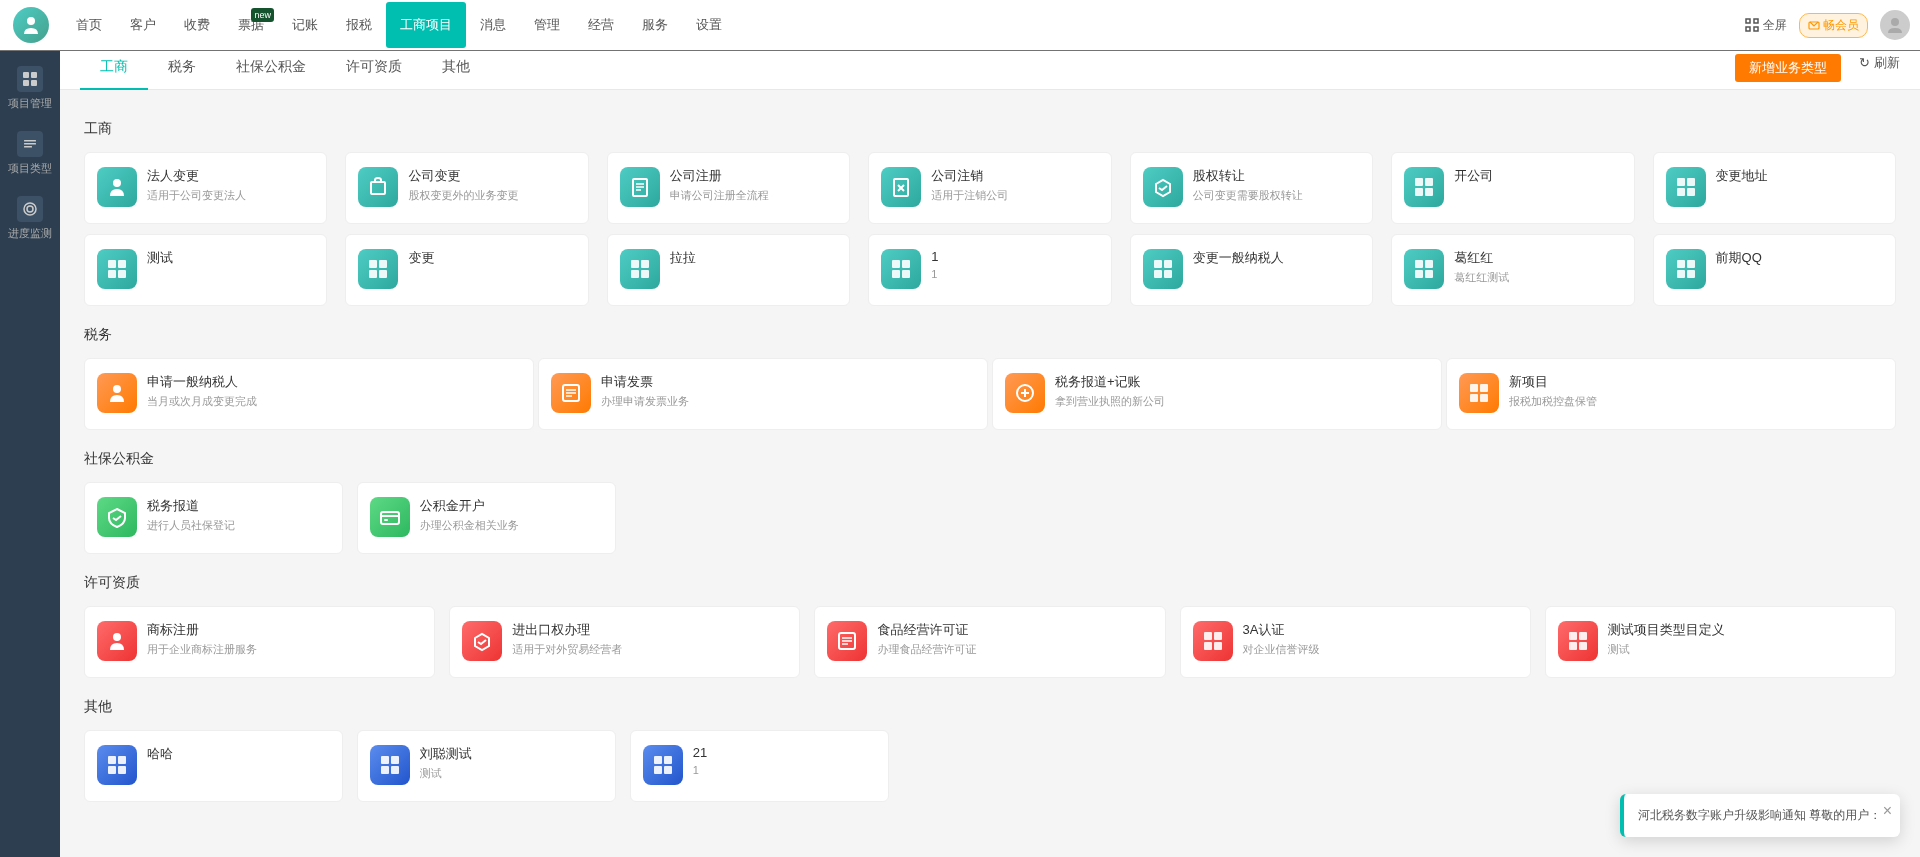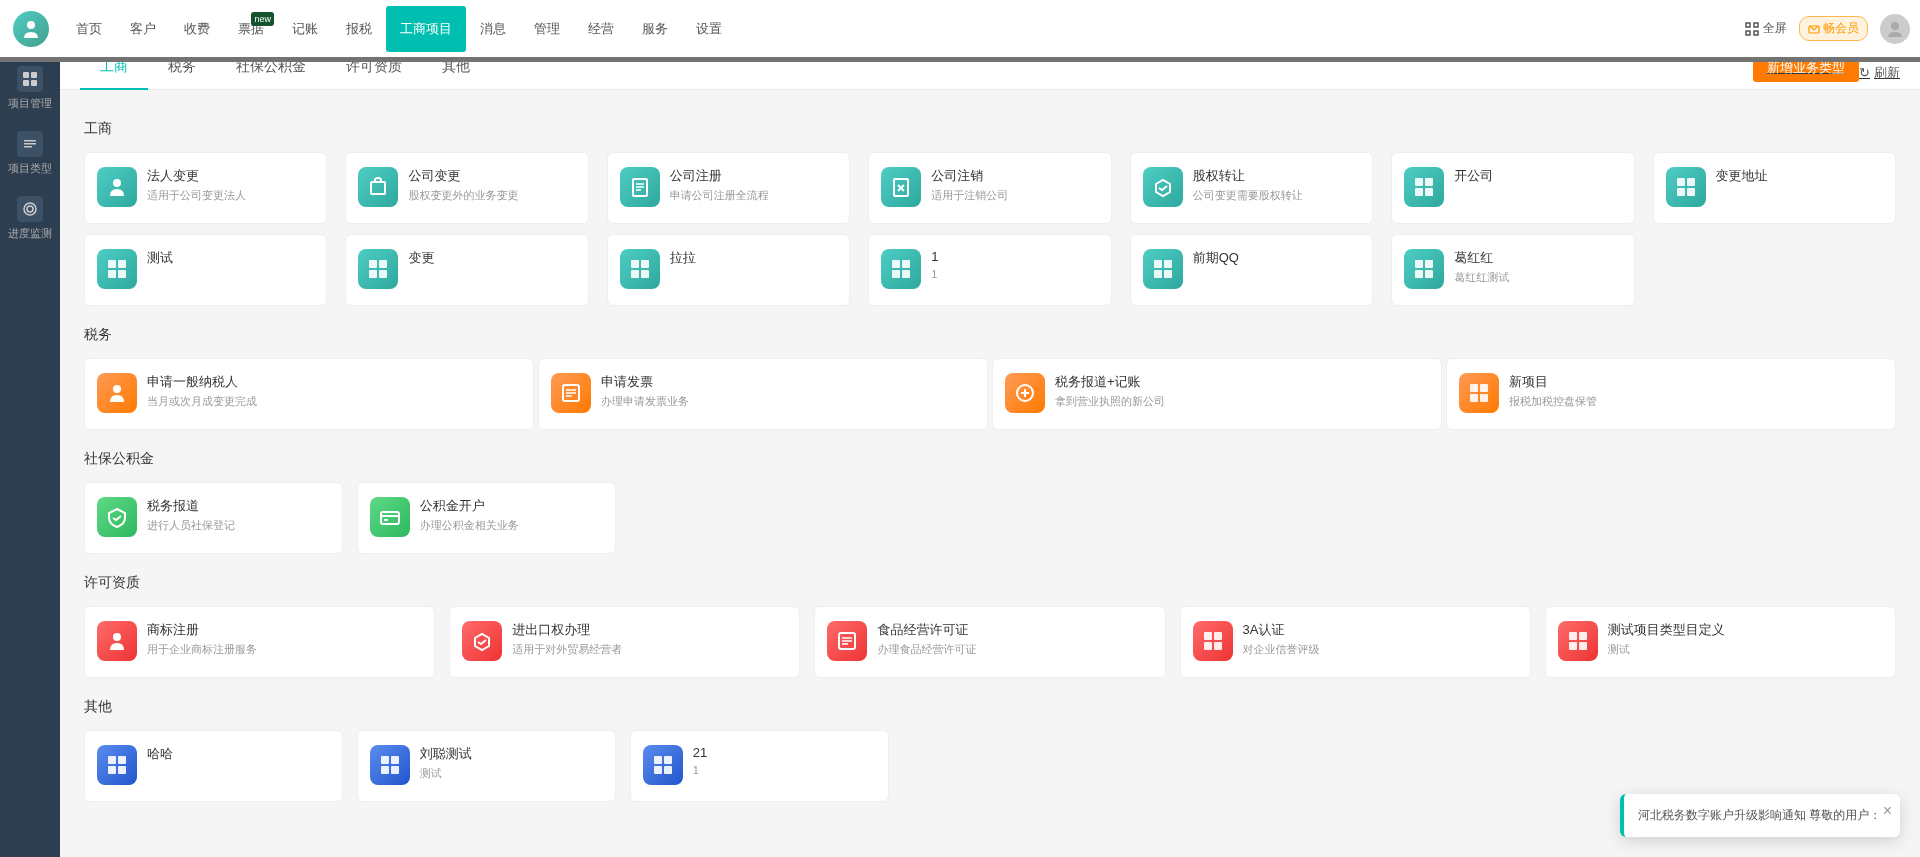--- a/index.html
+++ b/index.html
@@ -1,22 +1,22 @@
 <!DOCTYPE html>
 <html><head>
   <meta charset="utf-8">
   <style>
     * { box-sizing: border-box; margin: 0; padding: 0; }
     body { font-family: 'Microsoft YaHei', Arial, sans-serif; font-size: 13px; background: #f5f5f5; color: #333; }
 
     
     .top-nav {
       display: flex; align-items: center;
-      background: #fff; height: 62px;
-      border-bottom: 5px solid #737373;
+      background: #fff; height: 51px;
+      border-bottom: 1px solid #737373;
       padding: 0 10px;
       position: fixed; top: 0; left: 0; right: 0; z-index: 100;
     }
     .top-nav-logo {
       width: 42px; height: 42px; margin-right: 10px;
       display: flex; align-items: center; justify-content: center;
     }
     .logo-circle {
       width: 36px; height: 36px; border-radius: 50%;
       background: linear-gradient(135deg, #4ecdc4, #44a08d);
@@ -81,21 +81,21 @@
       height: 44px; position: relative;
     }
     .tab-item {
       padding: 0 20px; height: 44px; display: flex; align-items: center;
       cursor: pointer; color: #555; font-size: 14px; position: relative;
       border-bottom: 2px solid transparent;
     }
     .tab-item.active { color: #00bfb0; border-bottom: 2px solid #00bfb0; }
     .tabs-right {
       position: absolute; right: 20px; top: 50%; transform: translateY(-50%);
-      display: flex; gap: 0; align-items: flex-end; text-decoration: underline;
+      display: flex; gap: 18px; align-items: flex-start;
     }
     .btn-new-type {
       background: #ff7a00; color: white; border: none;
       padding: 5px 14px; border-radius: 3px; cursor: pointer; font-size: 13px;
     }
     .btn-refresh {
       display: flex; align-items: center; gap: 4px;
       color: #555; cursor: pointer; font-size: 13px;
     }
 
@@ -434,35 +434,48 @@
       <div class="service-card">
         <div class="service-card-icon ic-teal">
           <svg width="22" height="22" viewBox="0 0 22 22">
               <rect x="2" y="2" width="8" height="8" rx="1" fill="white" opacity="0.9"></rect>
               <rect x="12" y="2" width="8" height="8" rx="1" fill="white" opacity="0.9"></rect>
               <rect x="2" y="12" width="8" height="8" rx="1" fill="white" opacity="0.9"></rect>
               <rect x="12" y="12" width="8" height="8" rx="1" fill="white" opacity="0.9"></rect>
             </svg>
         </div>
         <div class="service-card-info">
-          <div class="service-card-name">前期QQ</div>
+          <div class="service-card-name">变更一般纳税人</div>
         </div>
       </div>
       <div class="service-card">
         <div class="service-card-icon ic-teal">
           <svg width="22" height="22" viewBox="0 0 22 22">
               <rect x="2" y="2" width="8" height="8" rx="1" fill="white" opacity="0.9"></rect>
               <rect x="12" y="2" width="8" height="8" rx="1" fill="white" opacity="0.9"></rect>
               <rect x="2" y="12" width="8" height="8" rx="1" fill="white" opacity="0.9"></rect>
               <rect x="12" y="12" width="8" height="8" rx="1" fill="white" opacity="0.9"></rect>
             </svg>
         </div>
         <div class="service-card-info">
           <div class="service-card-name">葛红红</div>
           <div class="service-card-desc">葛红红测试</div>
+        </div>
+      </div>
+      <div class="service-card">
+        <div class="service-card-icon ic-teal">
+          <svg width="22" height="22" viewBox="0 0 22 22">
+              <rect x="2" y="2" width="8" height="8" rx="1" fill="white" opacity="0.9"></rect>
+              <rect x="12" y="2" width="8" height="8" rx="1" fill="white" opacity="0.9"></rect>
+              <rect x="2" y="12" width="8" height="8" rx="1" fill="white" opacity="0.9"></rect>
+              <rect x="12" y="12" width="8" height="8" rx="1" fill="white" opacity="0.9"></rect>
+            </svg>
+        </div>
+        <div class="service-card-info">
+          <div class="service-card-name">前期QQ</div>
         </div>
       </div>
     </div>
 
     <div class="section-title">税务</div>
     <div class="cards-grid-4" style="margin-bottom:20px">
       <div class="service-card">
         <div class="service-card-icon ic-orange">
           <svg width="22" height="22" viewBox="0 0 22 22">
               <circle cx="11" cy="7" r="4" fill="white"></circle>

